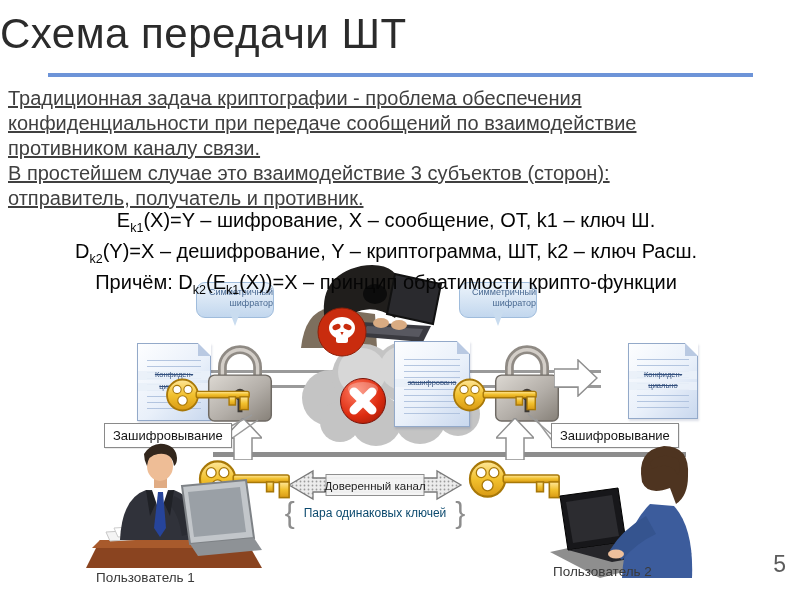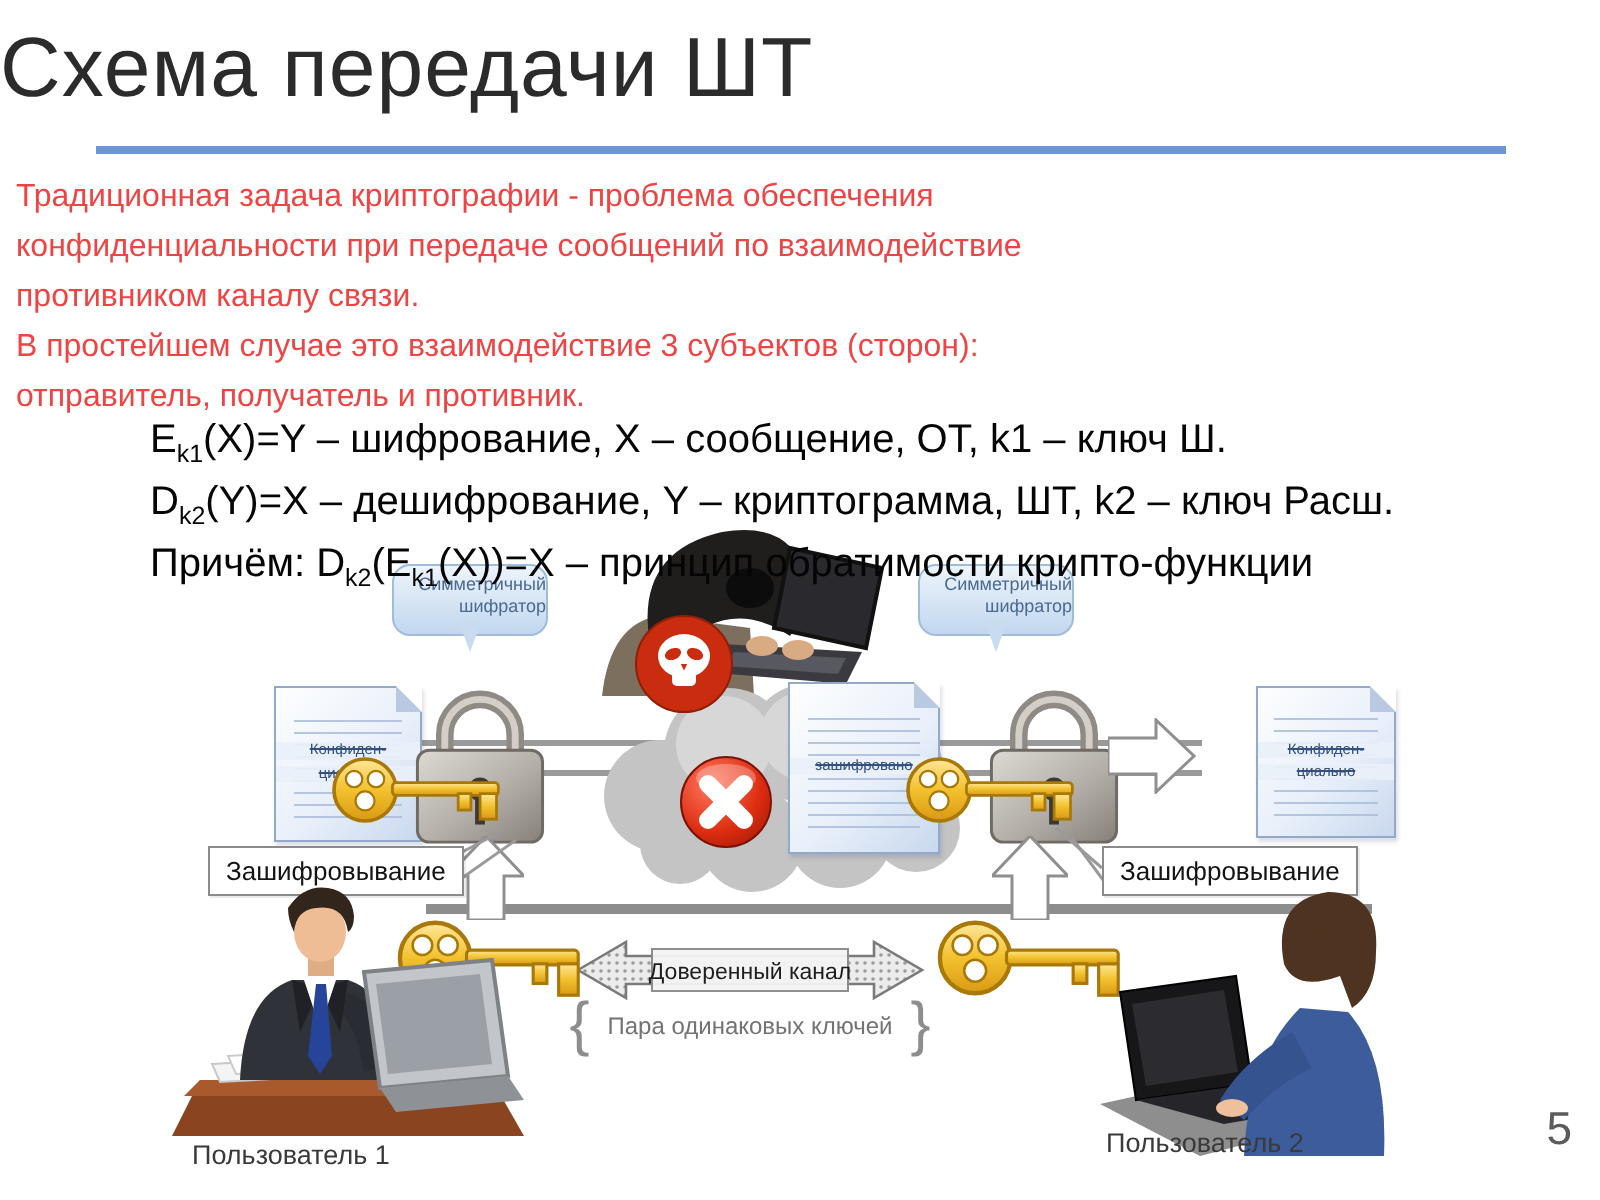--- a/index.html
+++ b/index.html
@@ -7,25 +7,25 @@
     position:relative;width:800px;height:600px;background:#fff;overflow:hidden;
     font-family:"Liberation Sans",sans-serif;color:#000;
   }
   
   .title{
     position:absolute;top:10px;left:0;width:100%;
     font-size:42px;font-weight:400;color:#2b2b2b;letter-spacing:.5px;
   }
   .title-rule{position:absolute;top:73px;left:48px;width:705px;height:4px;background:#6d94d8;}
   
-  .intro{position:absolute;top:86px;left:8px;font-size:16px;line-height:25px;color:#ef4444;z-index:6;}
+  .intro{position:absolute;top:86px;left:8px;font-size:20px;line-height:25px;color:#404040;z-index:6;text-decoration:underline;}
   .intro div{white-space:nowrap;}
   
   .formulas{position:absolute;top:209px;left:75px;font-size:20px;color:#050505;z-index:6;}
-  .frow{height:31px;white-space:nowrap;}
+  .frow{height:31px;white-space:nowrap;text-align:center;}
   .sub{font-size:12.5px;vertical-align:-5px;}
   
   .diagram{position:absolute;inset:0;z-index:1;}
   .abs{position:absolute;}
   
   .chan{position:absolute;left:177px;width:424px;height:3px;background:#9a9a9a;z-index:1;}
   .chan.t{top:370px;} .chan.b{top:385px;}
   .thickline{position:absolute;left:213px;top:452px;width:473px;height:5px;background:#8d8d8d;z-index:1;}
   
   .doc{position:absolute;background:linear-gradient(135deg,#fdfeff 0%,#e9f0fa 55%,#c9d8ee 100%);
@@ -42,21 +42,21 @@
        text-align:right;font-size:9px;line-height:10.5px;color:#4a6a92;padding-top:4px;}
   .bubble::after{content:'';position:absolute;left:50%;bottom:-15px;margin-left:-6px;
        border:6px solid transparent;border-top:16px solid #c9dcef;}
   
   .tag{position:absolute;background:#fff;border:1px solid #8a8a8a;font-size:13px;color:#141414;
        padding:4px 8px;white-space:nowrap;z-index:4;box-shadow:1px 1px 0 rgba(0,0,0,.08);text-align:right;}
   
   .keypair{position:absolute;left:280px;top:498px;width:190px;display:flex;align-items:center;
        justify-content:center;gap:9px;z-index:3;}
   .brace{font-size:30px;font-weight:300;color:#8d8d8d;line-height:30px;}
-  .keypair .cap{font-size:12px;color:#737373;white-space:nowrap;}
+  .keypair .cap{font-size:12px;color:#0c4a6e;white-space:nowrap;}
   
   .userlabel{position:absolute;font-size:13.5px;color:#3a3a3a;z-index:4;white-space:nowrap;}
   .pagenum{position:absolute;right:14px;top:551px;font-size:23px;color:#5c5c5c;z-index:4;}
   svg{display:block;}
   .z2{z-index:2;} .z3{z-index:3;} .z4{z-index:4;}
 </style>
 </head>
 <body>
 
 <div id="slide">

